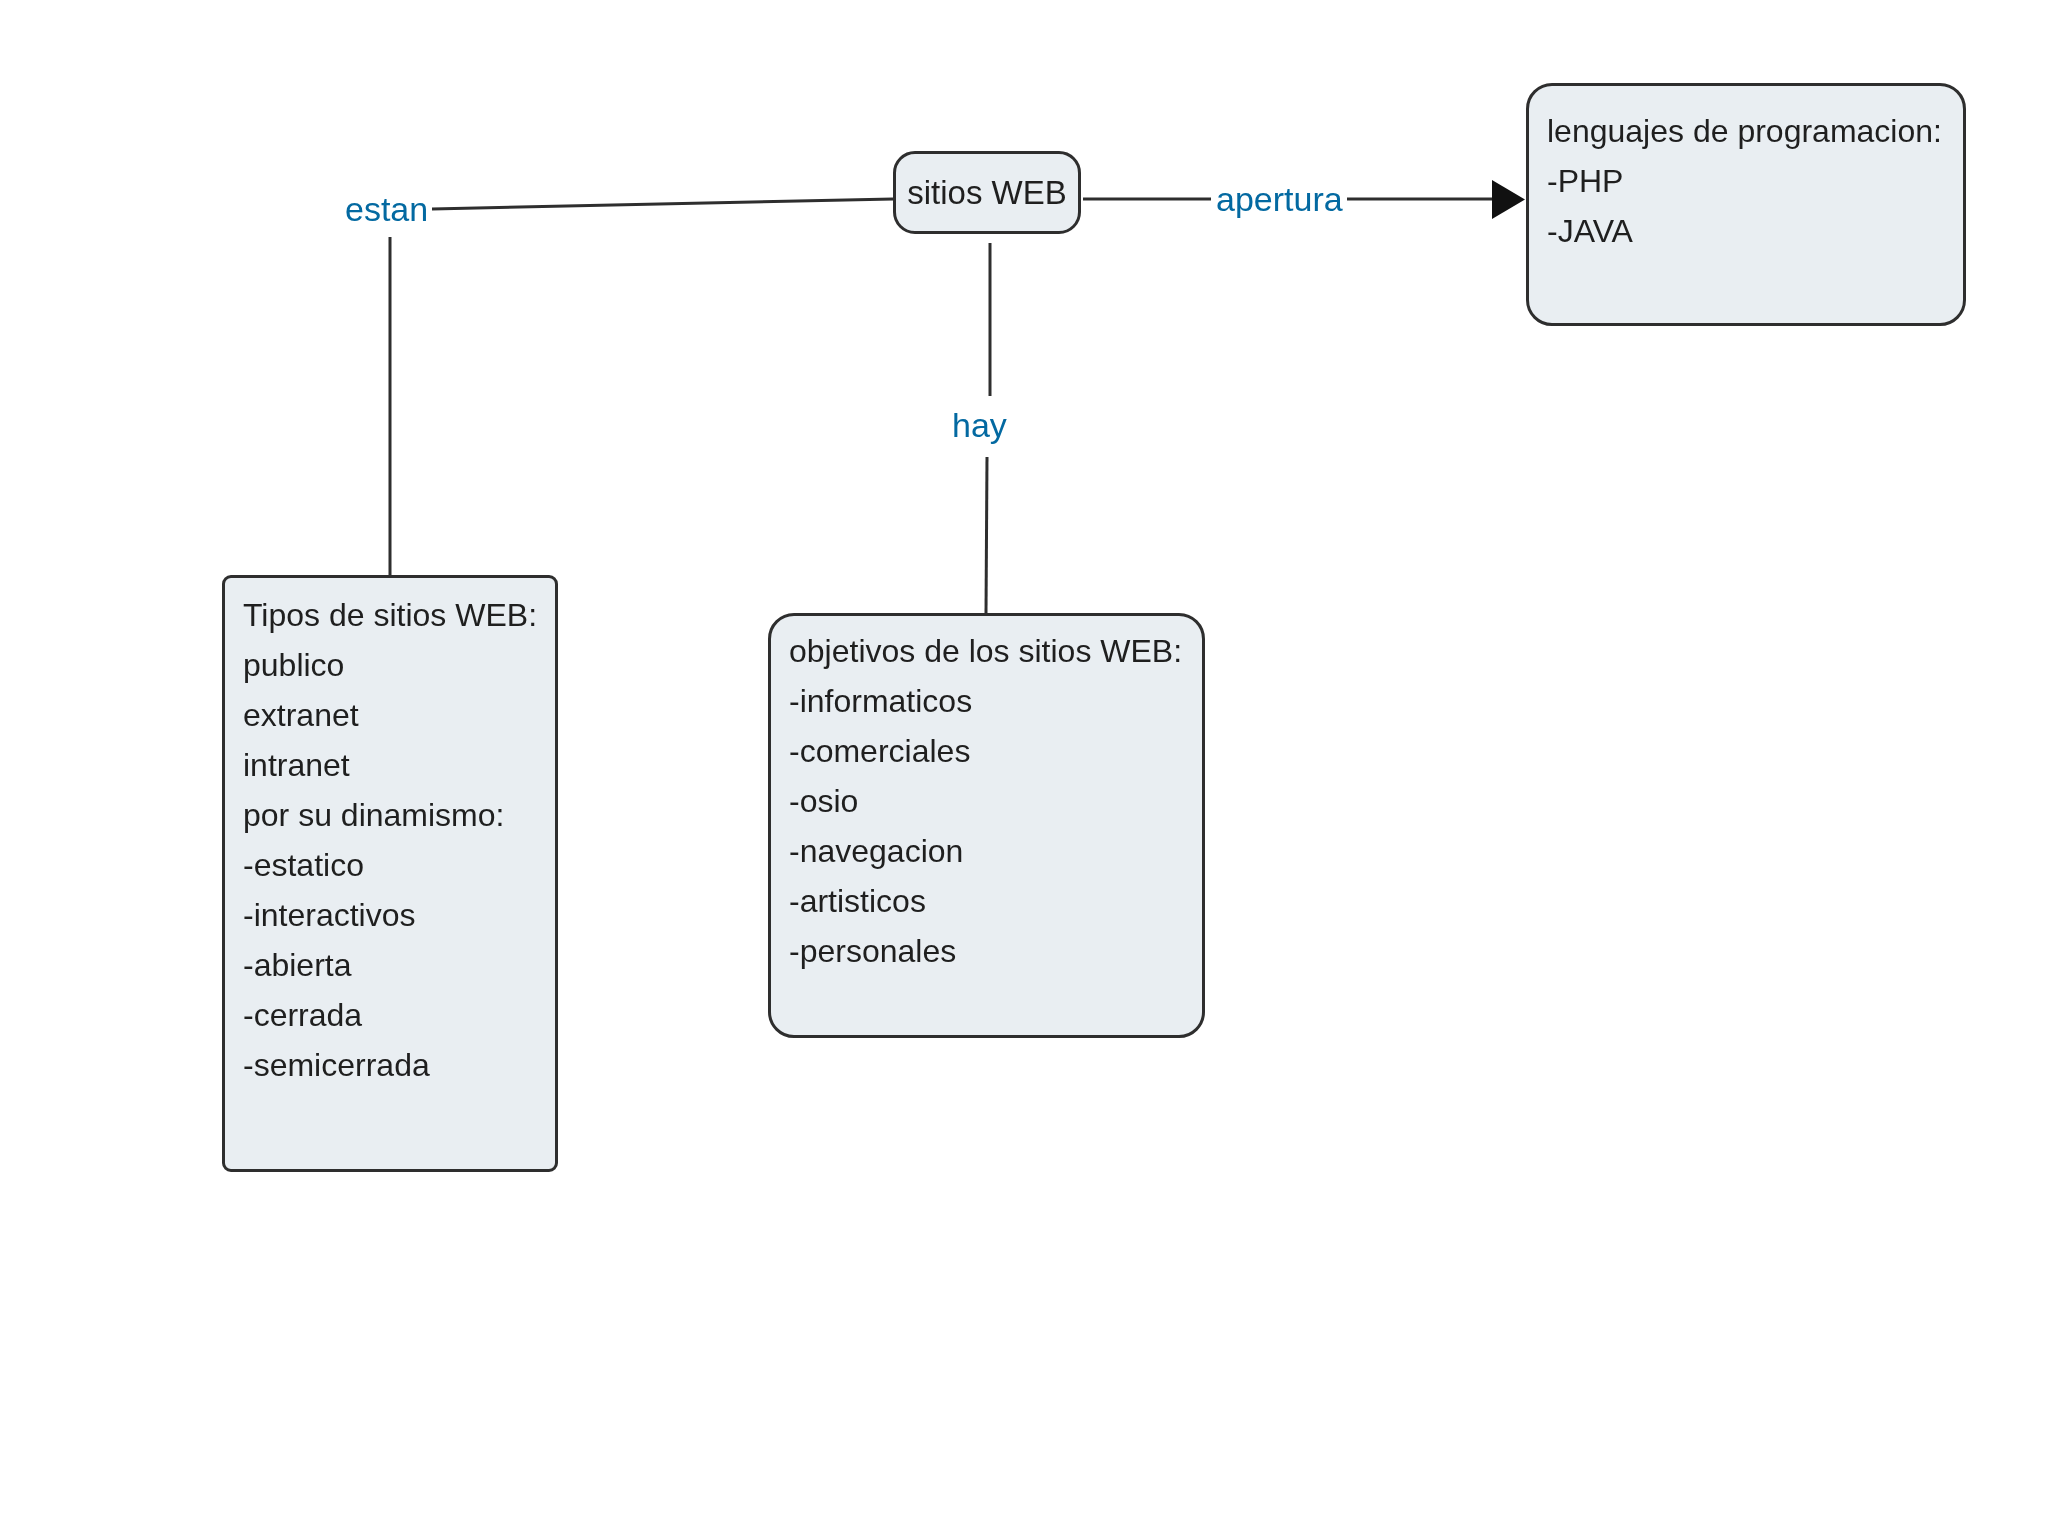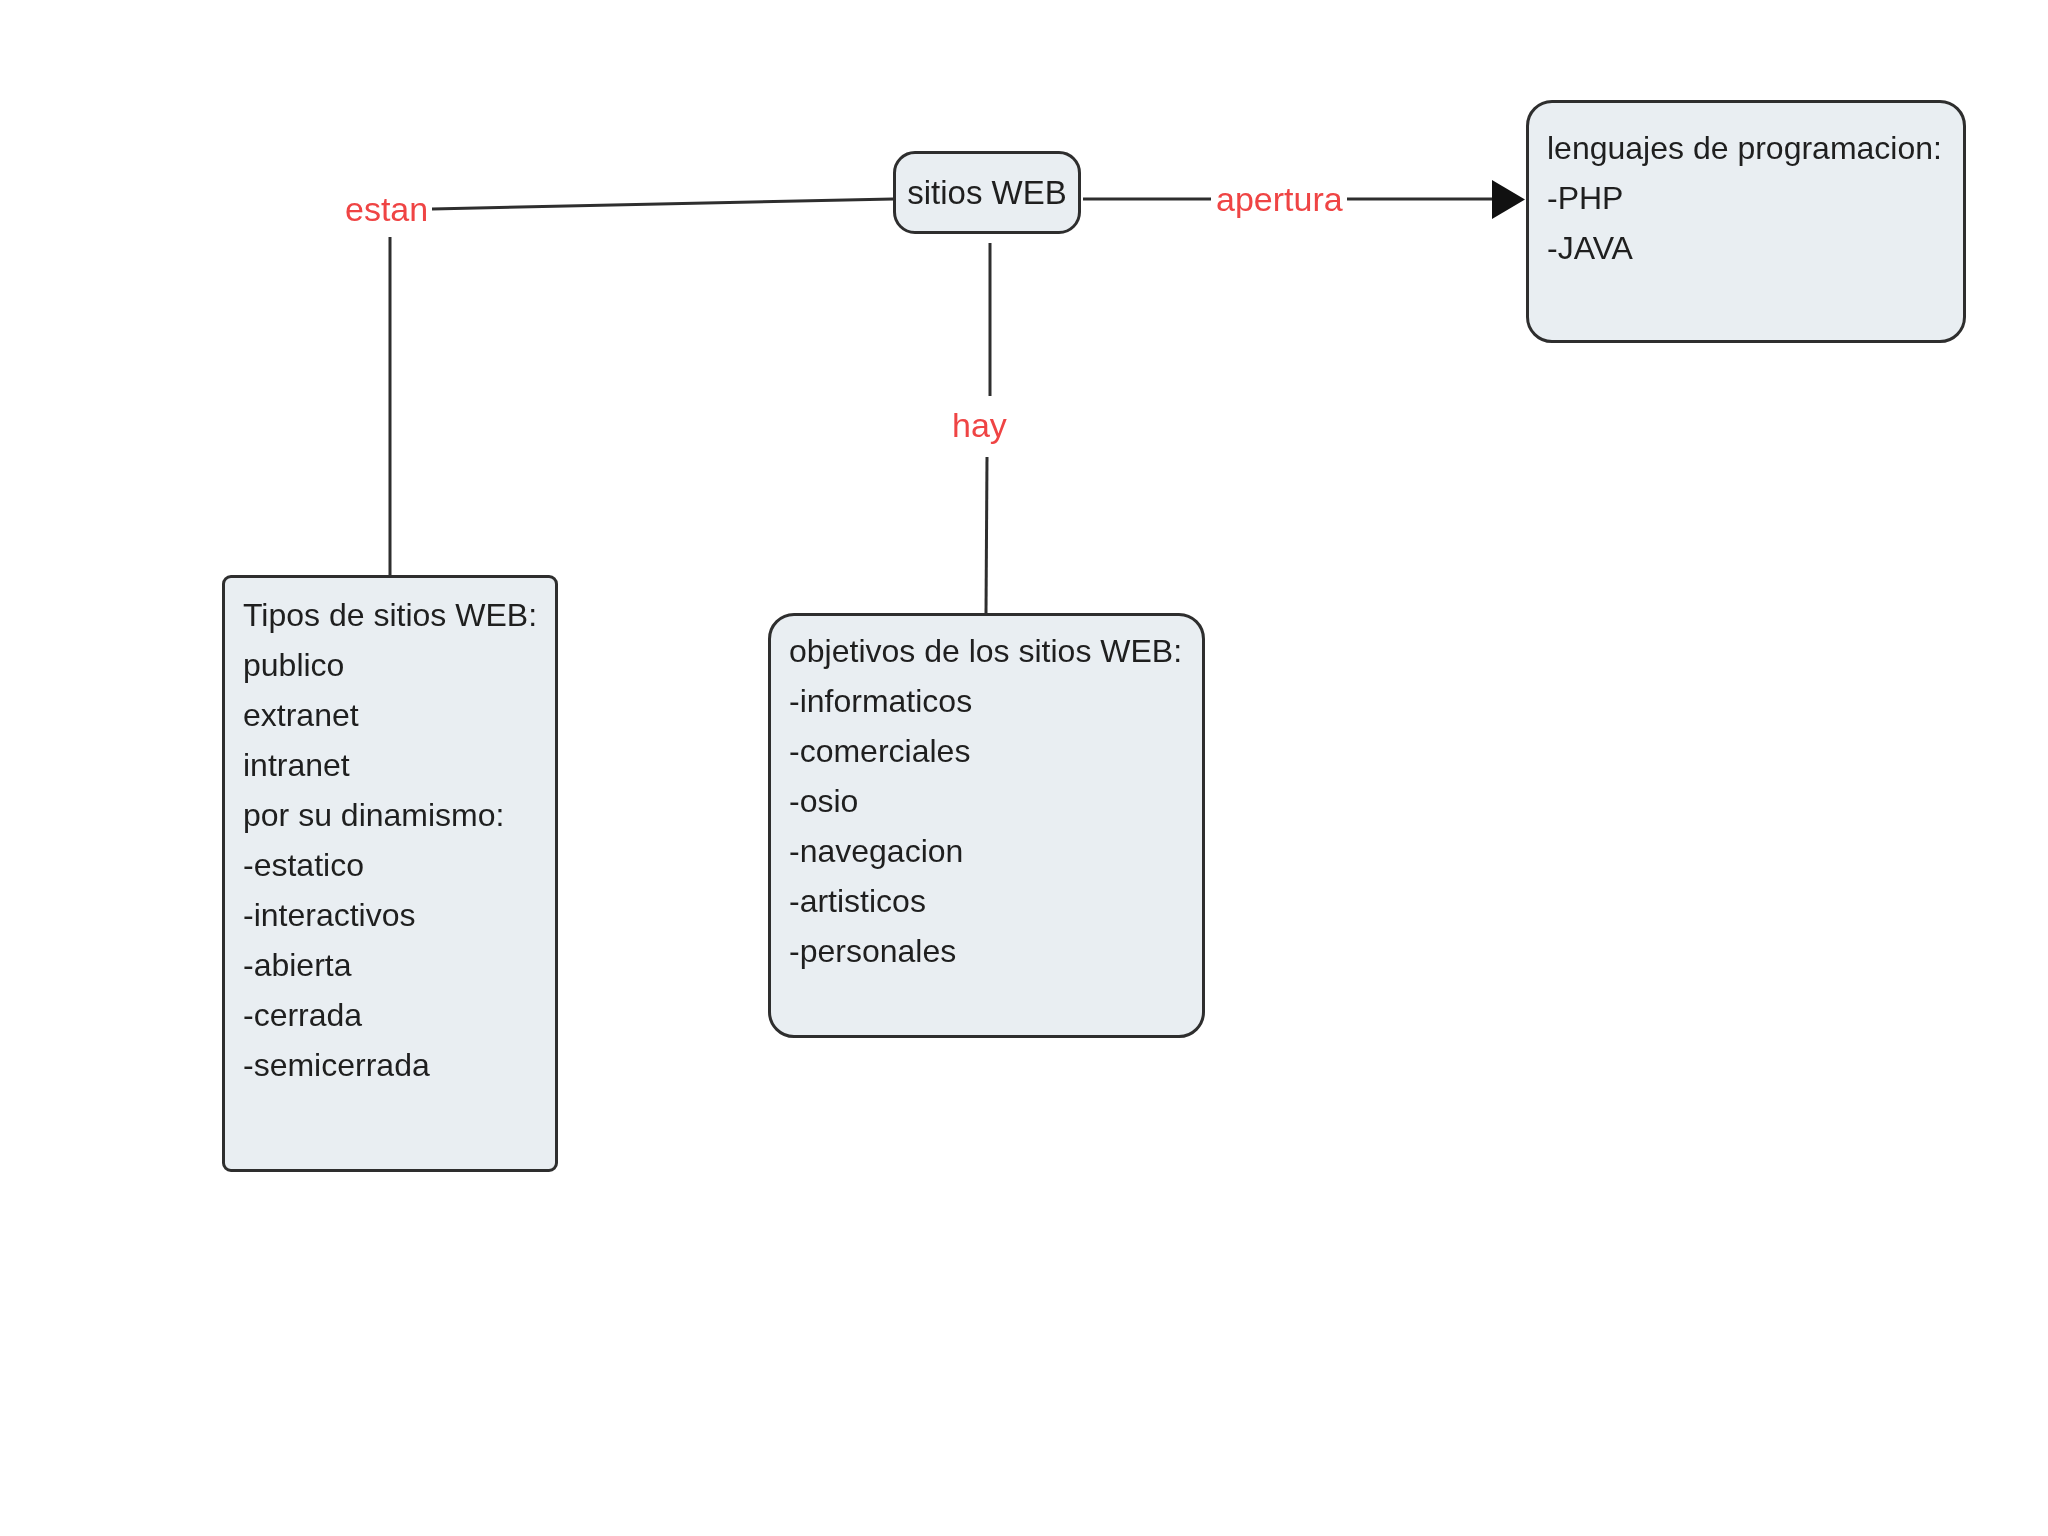--- a/index.html
+++ b/index.html
@@ -61,32 +61,31 @@
     width: 437px;
     height: 425px;
     padding-top: 10px;
   }
   .box-lenguajes {
     left: 1526px;
     top: 83px;
     width: 440px;
     height: 243px;
     padding-top: 20px;
-    margin-top: 17px;
   }
   .node-line {
     white-space: nowrap;
   }
   .link-label {
     position: absolute;
     background: #ffffff;
     font-size: 34px;
     line-height: 38px;
     padding: 0 4px;
-    color: #ef4444;
+    color: #0369a1;
   }
   .label-estan   { left: 341px;  top: 190px; }
   .label-hay     { left: 948px;  top: 406px; }
   .label-tambien { left: 1212px; top: 180px; }
 </style>
 </head>
 <body>
 
 <div class="canvas">
 

